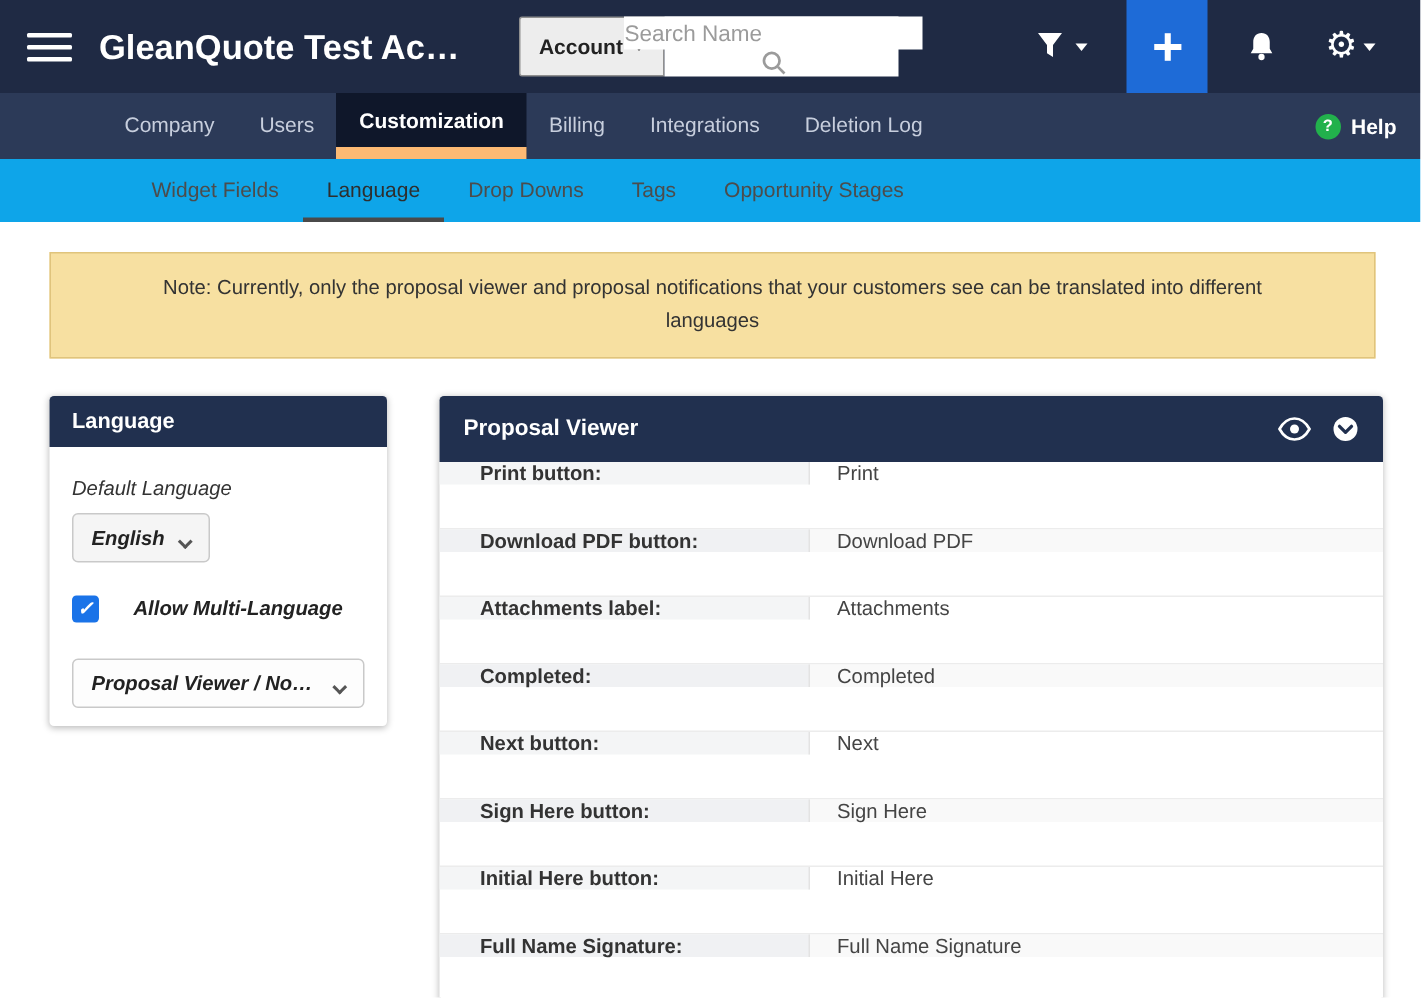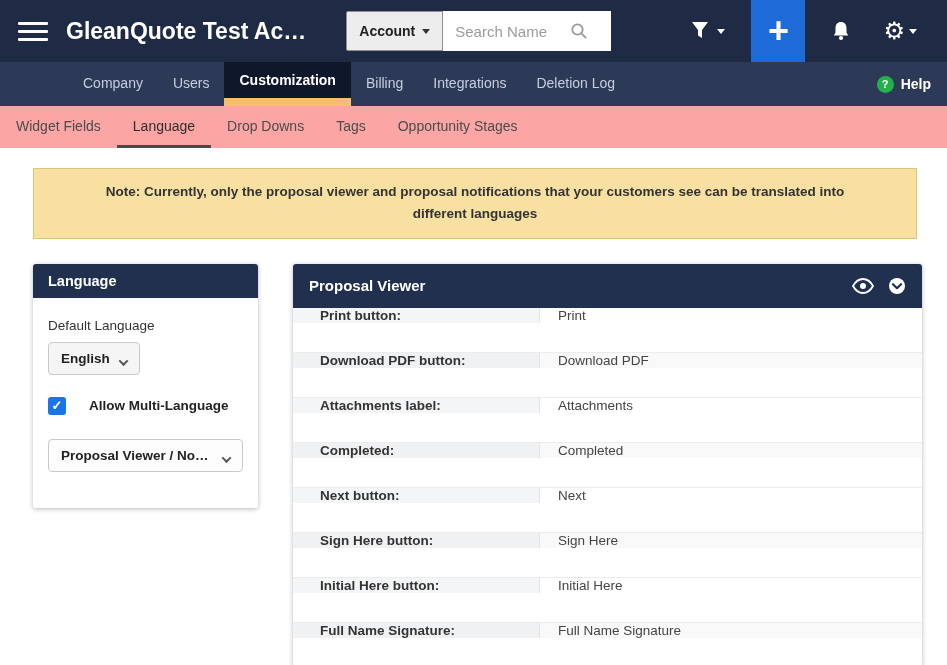--- a/index.html
+++ b/index.html
@@ -27,22 +27,22 @@
   .center-group { display: flex; align-items: center; margin-left: 40px; }
   .account-btn {
     background: #ededed; border: 1px solid #8f8f8f; color: #222;
     font-weight: bold; font-size: 14px; height: 40px;
     display: flex; align-items: center; gap: 7px; padding: 0 12px;
     cursor: pointer; border-radius: 2px 0 0 2px;
   }
   .caret-down { width: 0; height: 0; border-left: 4px solid transparent; border-right: 4px solid transparent; border-top: 5px solid #333; display: inline-block; }
   .caret-down.light { border-top-color: #fff; }
   .searchbox {
-    background: #fff; height: 40px; width: 168px;
-    display: flex; align-items: center; padding: 0 23px 0 12px;
+    background: #fff; height: 40px; width: 156px;
+    display: flex; align-items: center; padding: 0 23px 0 12px; flex-direction: column;
   }
   .searchbox input {
     border: none; outline: none; flex: 1; font-size: 15px;
     font-family: "Liberation Sans", sans-serif; color: #333; min-width: 0;
   }
   .searchbox input::placeholder { color: #9b9b9b; }
   .top-icons { display: flex; align-items: center; margin-left: auto; height: 62px; }
   .icon-btn { display: flex; align-items: center; gap: 4px; cursor: pointer; padding: 0 16px; height: 62px; }
   .plus-btn {
     width: 54px; height: 62px; background: #1e6bd7; color: #fff;
@@ -67,50 +67,50 @@
   .help { margin-left: auto; display: flex; align-items: center; gap: 7px; padding-right: 16px; cursor: pointer; }
   .help-circle {
     width: 17px; height: 17px; border-radius: 50%; background: #22b14c;
     color: #fff; font-size: 11px; font-weight: bold;
     display: flex; align-items: center; justify-content: center;
   }
   .help-label { color: #fff; font-size: 14px; font-weight: bold; }
 
   
   .subnav {
-    height: 42px; background: #fca5a5;
-    display: flex; align-items: stretch; 
+    height: 42px; background: #0ea5e9;
+    display: flex; align-items: stretch; padding-left: 85px;
   }
   .subnav .tab {
     color: #4c4c4c; font-size: 14px; display: flex; align-items: center;
     padding: 0 16px; cursor: pointer; border-bottom: 3px solid transparent;
   }
   .subnav .tab.active { color: #2e2e2e; border-bottom: 3px solid #4a4a4a; }
 
   
   .note {
     margin: 20px 30px 0 33px;
     background: #f7e0a1; border: 1px solid #e0c47c;
     padding: 12px 50px; text-align: center;
-    font-size: 13.5px; font-weight: bold; color: #333; line-height: 1.65;
+    font-size: 13.5px; font-weight: normal; color: #333; line-height: 1.65;
   }
 
   
   .content { display: flex; align-items: flex-start; gap: 35px; padding: 25px 25px 0 33px; }
 
   .card { background: #fff; border-radius: 3px; box-shadow: 0 1px 5px rgba(0,0,0,0.28); }
   .card-header {
     background: #21304f; color: #fff; font-weight: bold;
     border-radius: 3px 3px 0 0; display: flex; align-items: center;
   }
 
   
   .lang-card { width: 225px; flex: none; }
   .lang-card .card-header { font-size: 14.5px; padding: 9px 15px; }
-  .lang-body { padding: 14px 15px 36px 15px; }
+  .lang-body { padding: 14px 15px 12px 15px; font-style: italic; }
   .field-label { font-size: 13.5px; color: #333; margin: 6px 0 9px; }
   .select-box {
     display: inline-flex; align-items: flex-end; gap: 10px;
     background: #f5f5f5; border: 1px solid #c9c9c9; border-radius: 4px;
     padding: 8px 12px; font-size: 13.5px; font-weight: bold; color: #222;
     cursor: pointer;
   }
   .select-box.wide { width: 100%; background: #fdfdfd; justify-content: space-between; }
   .chevron { width: 7px; height: 7px; border-right: 2px solid #555; border-bottom: 2px solid #555; transform: rotate(45deg) translate(-1px,-1px); flex: none; }
   .check-row { display: flex; align-items: center; gap: 23px; margin: 22px 0 24px; }

